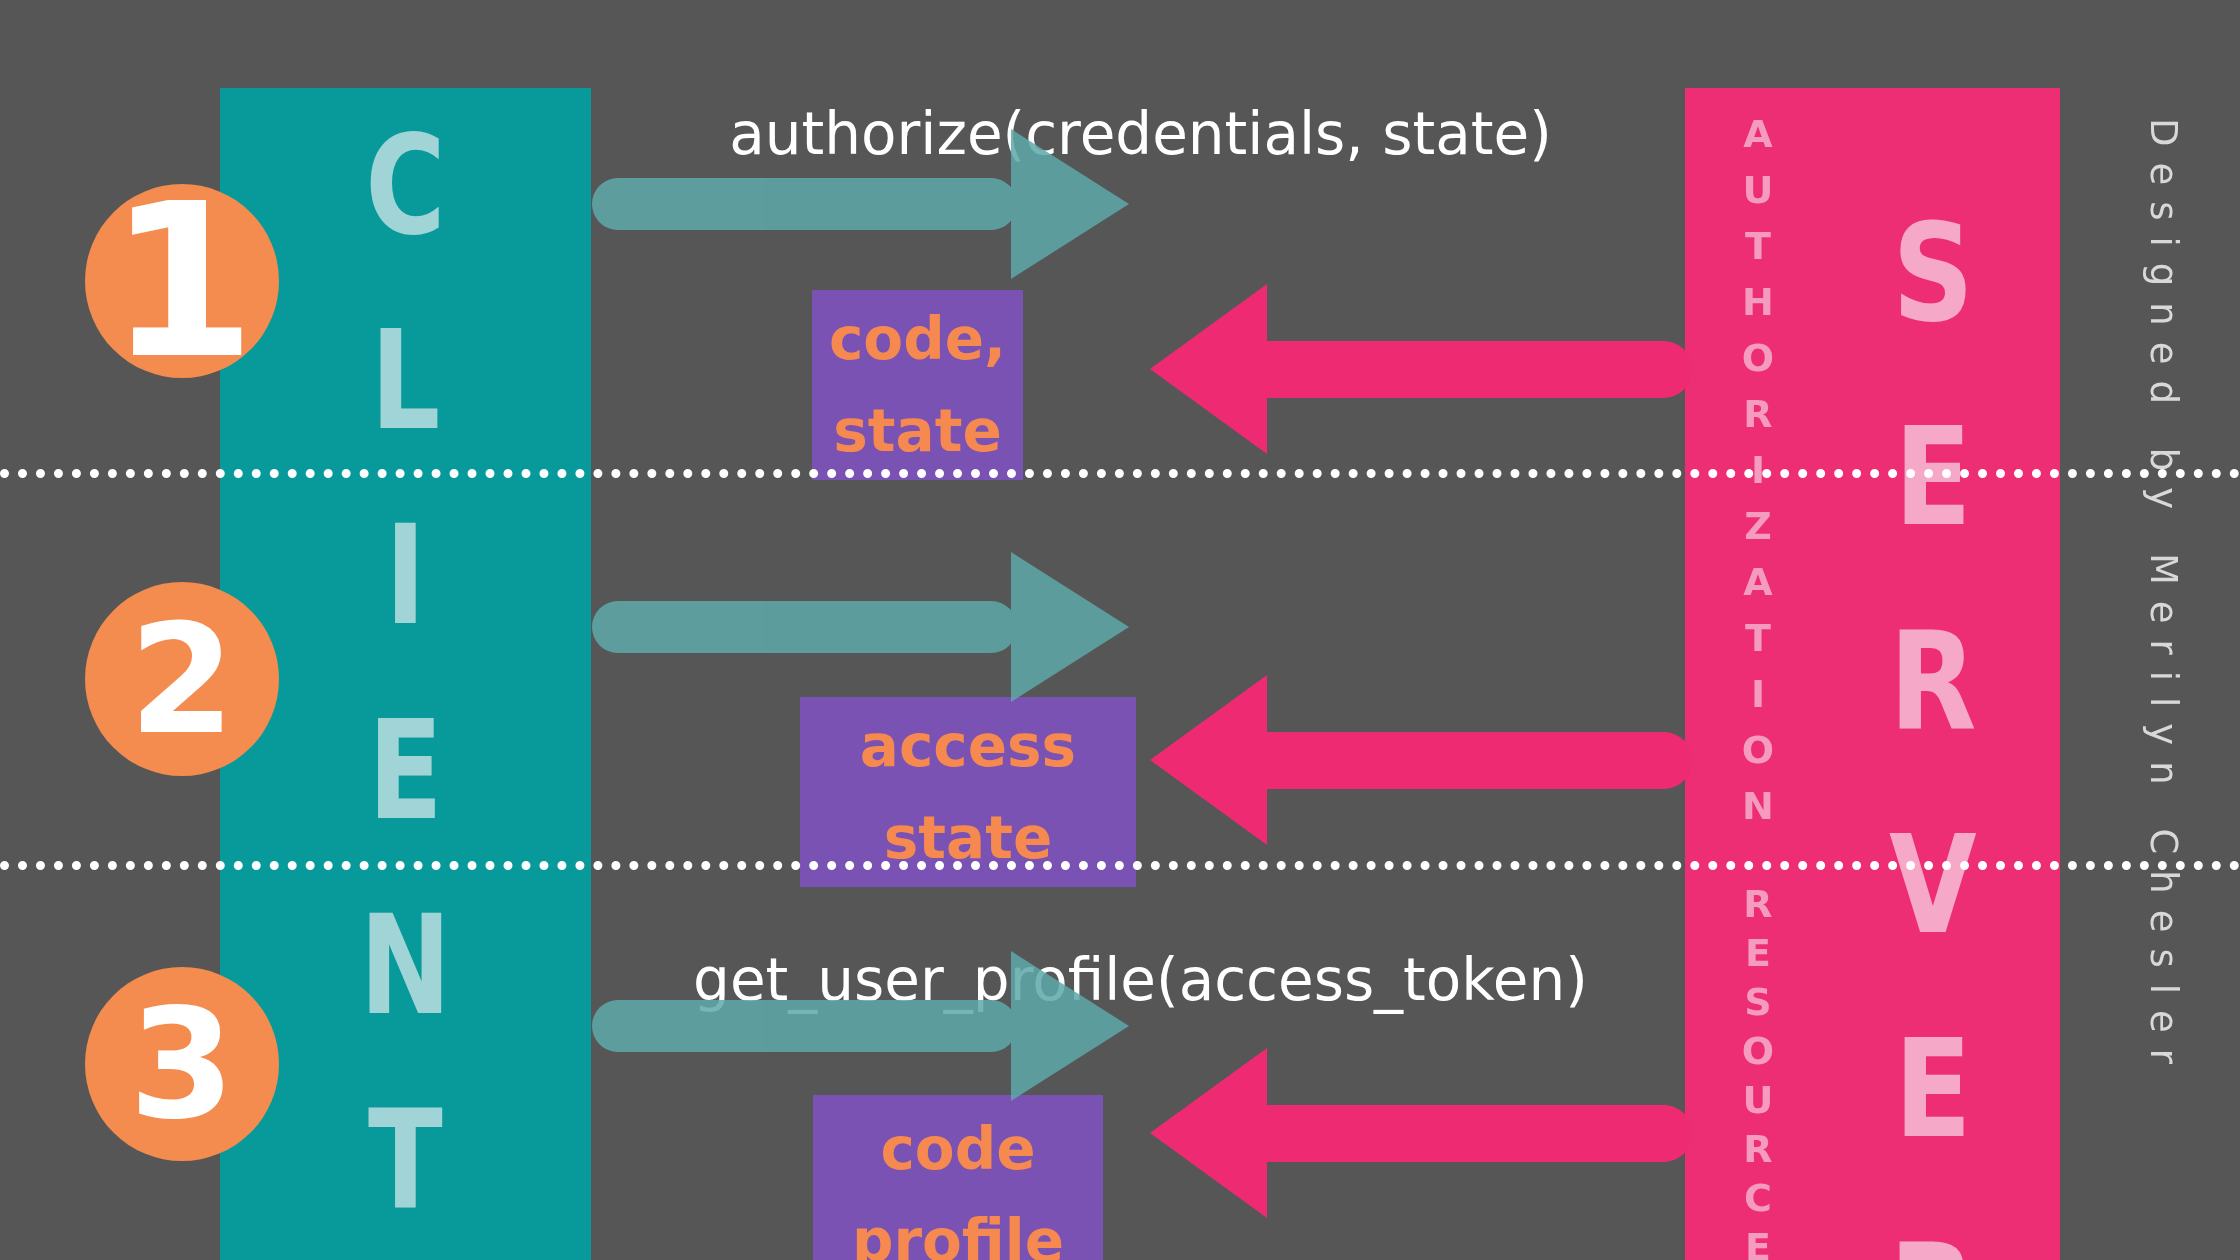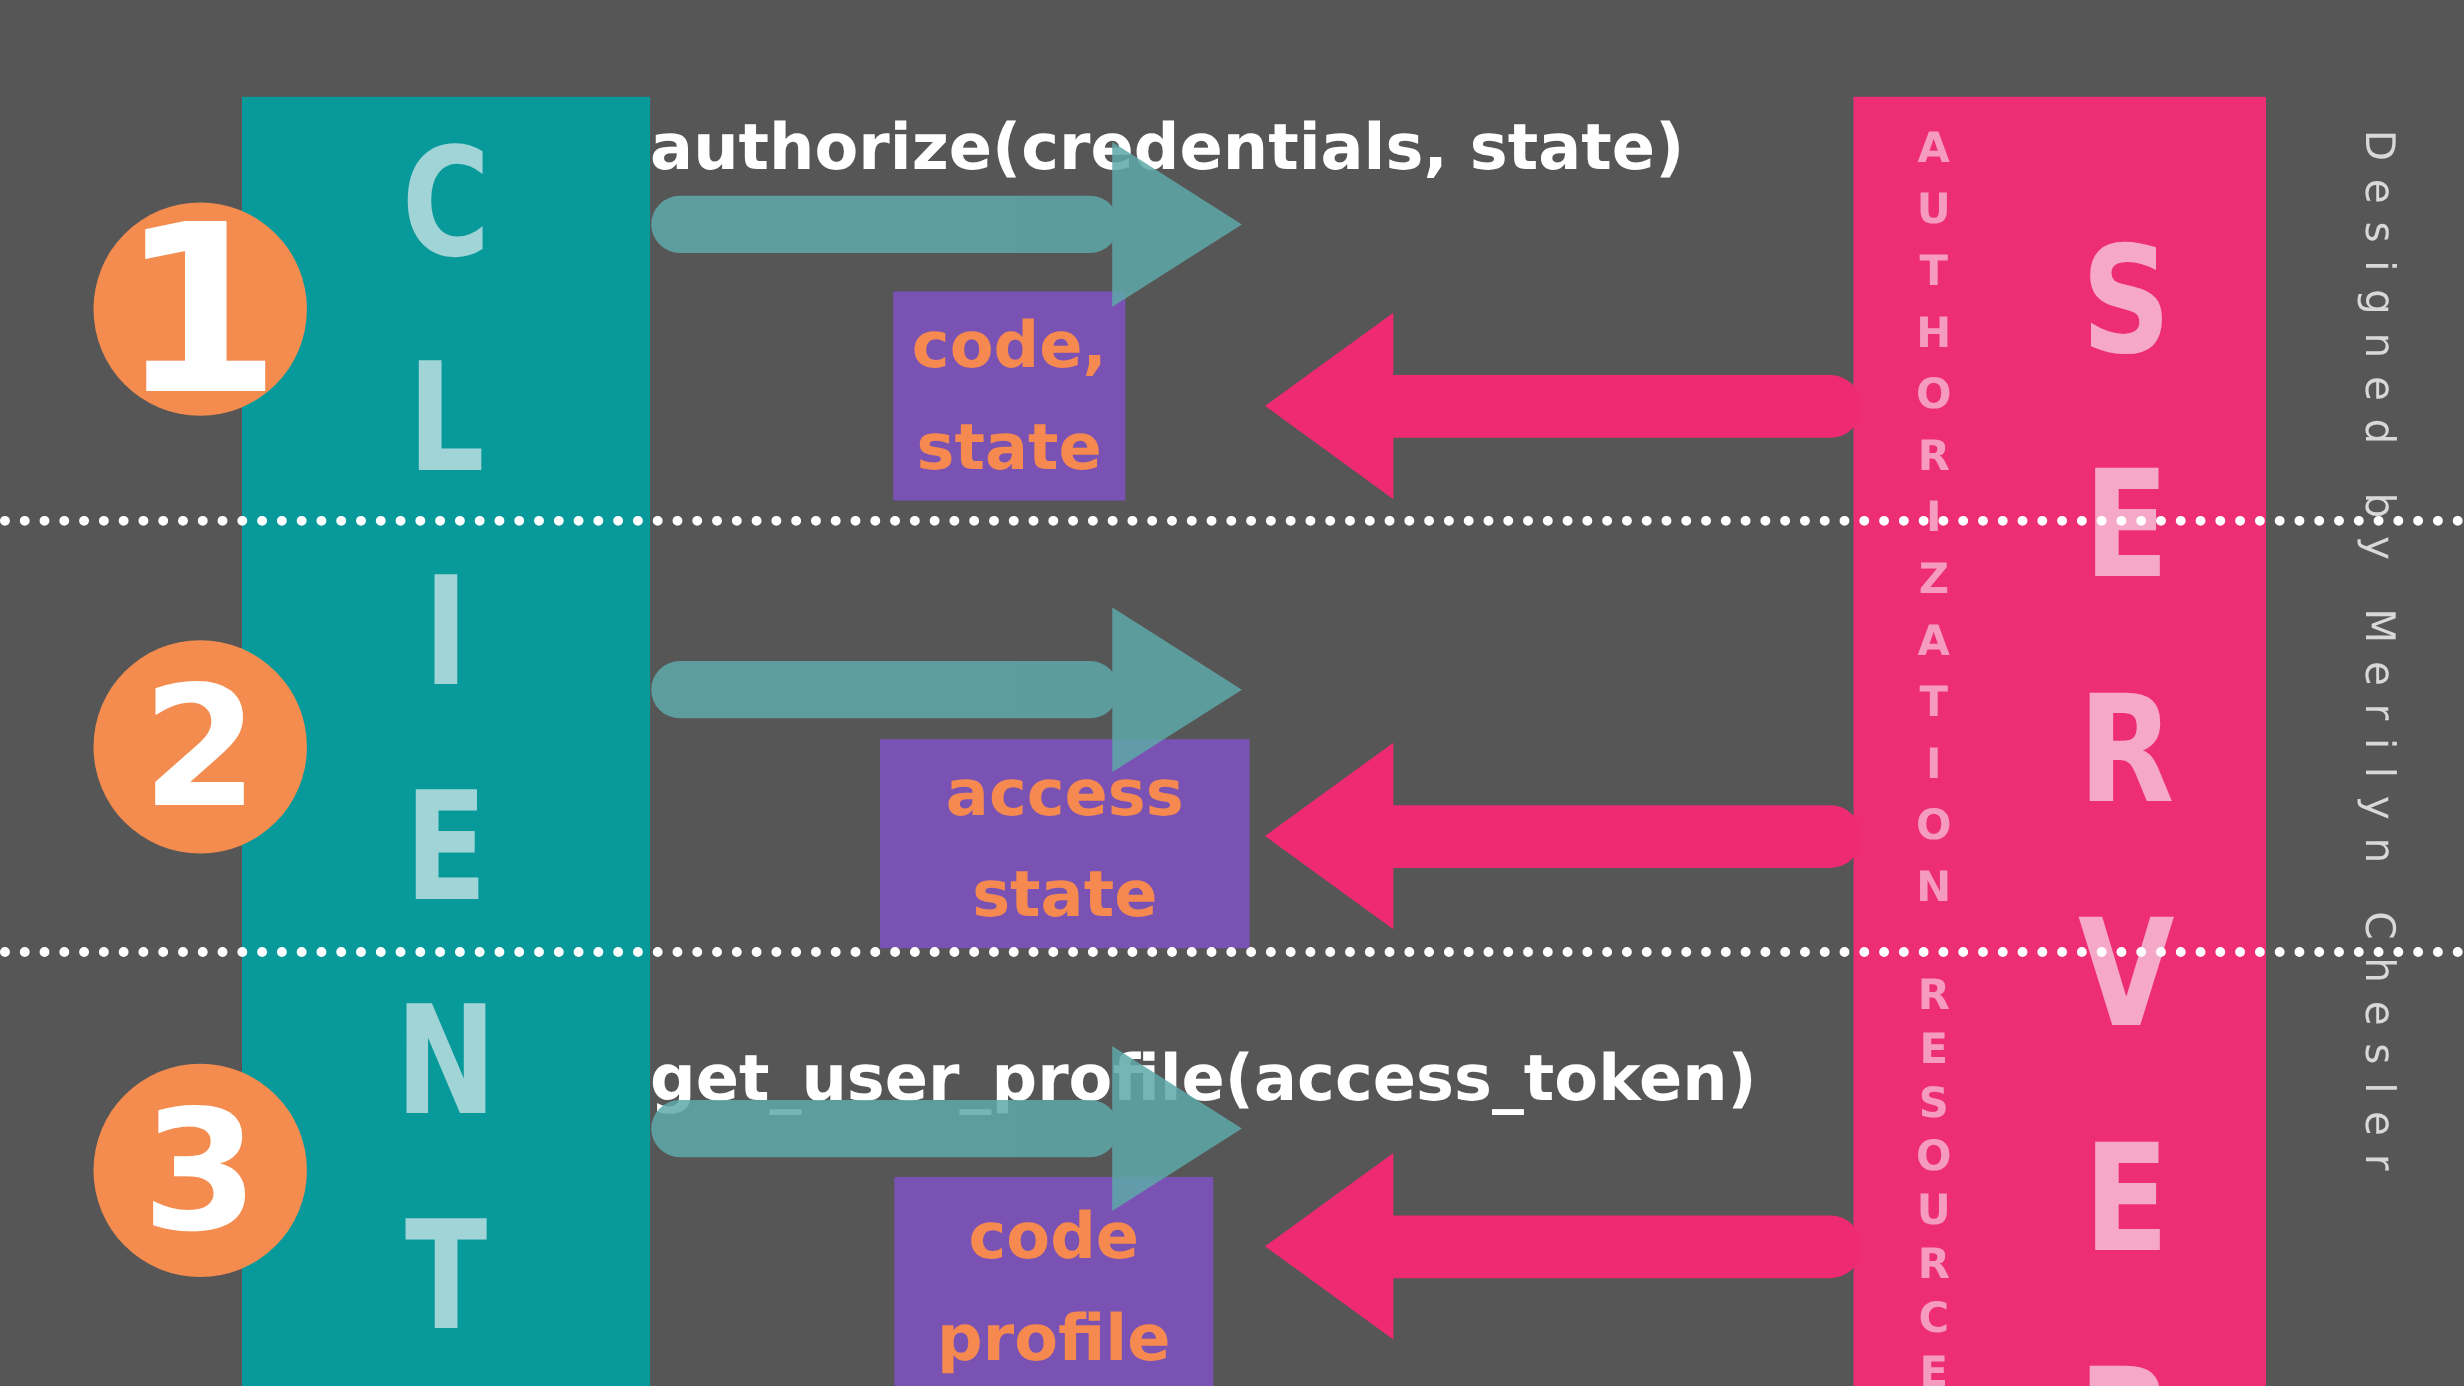--- a/index.html
+++ b/index.html
@@ -35,22 +35,22 @@
   .circle{
     position:absolute;left:85px;width:194px;height:194px;border-radius:50%;
     background:var(--circle-orange,#F48C50);display:flex;align-items:center;justify-content:center;
     color:var(--circle-text,#fff);font-weight:bold;z-index:5;
   }
   .circle.s1{top:184px;}.circle.s2{top:582px;}.circle.s3{top:967px;}
   .circle.s1 span{font-size:212px;}
   .circle.s2 span,.circle.s3 span{font-size:152px;}
   
   .rowtitle{
-    position:absolute;left:591px;width:1099px;text-align:left;
-    color:var(--row-text,#fff);font-size:58px;font-weight:bold;white-space:nowrap;z-index:4;
+    position:absolute;left:591px;width:1099px;text-align:center;
+    color:var(--row-text,#fff);font-size:58px;font-weight:normal;white-space:nowrap;z-index:4;
   }
   .rowtitle.s1{top:100px;}.rowtitle.s2{top:543px;}.rowtitle.s3{top:946px;}
   
   .arrow-right{position:absolute;left:592px;width:537px;height:150px;opacity:.85;z-index:4;}
   .arrow-right.s1{top:129px;}.arrow-right.s2{top:552px;}.arrow-right.s3{top:951px;}
   .ar-body{
     position:absolute;left:0;right:112px;top:49px;height:52px;
     background:var(--arrow-teal,#5FA9A9);border-radius:26px;
   }
   .ar-head{
@@ -66,21 +66,21 @@
     background:var(--arrow-pink,#EE2B72);
     clip-path:polygon(0 50%,100% 0,100% 100%);
   }
   .al-body{
     position:absolute;left:115px;right:0;top:57px;height:57px;
     background:var(--arrow-pink,#EE2B72);border-radius:0 28px 28px 0;
   }
   
   .pbox{
     position:absolute;background:var(--box-purple,#7952B3);z-index:3;
-    display:flex;flex-direction:column;align-items:center;justify-content:center;
+    display:flex;flex-direction:column;align-items:center;justify-content:center;margin-top:25px;
   }
   .pbox.s1{left:812px;top:265px;width:211px;height:190px;}
   .pbox.s2{left:800px;top:672px;width:336px;height:190px;}
   .pbox.s3{left:813px;top:1070px;width:290px;height:200px;}
   .pline{
     color:var(--box-text,#F6894F);font-size:58px;font-weight:bold;line-height:92px;white-space:nowrap;
   }
   
   .dotline{position:absolute;left:0;width:2240px;height:0;border-top:9px dotted var(--dotted-line,#fff);z-index:6;}
   .dotline.d1{top:469px;}.dotline.d2{top:861px;}

